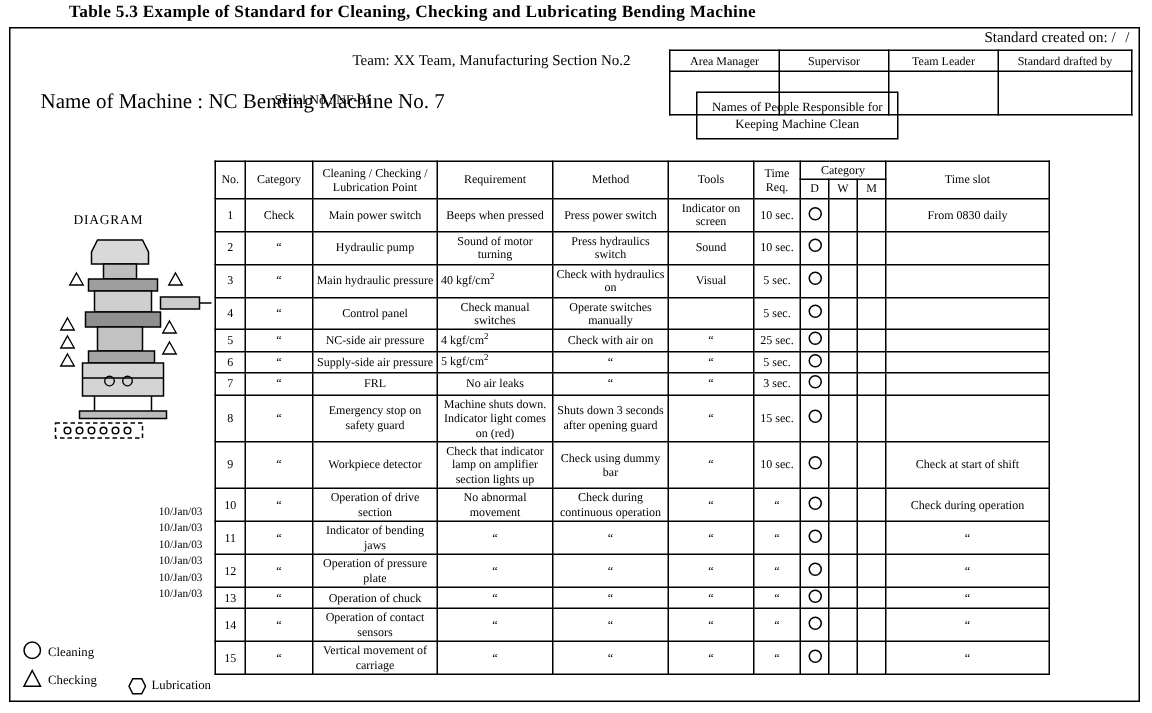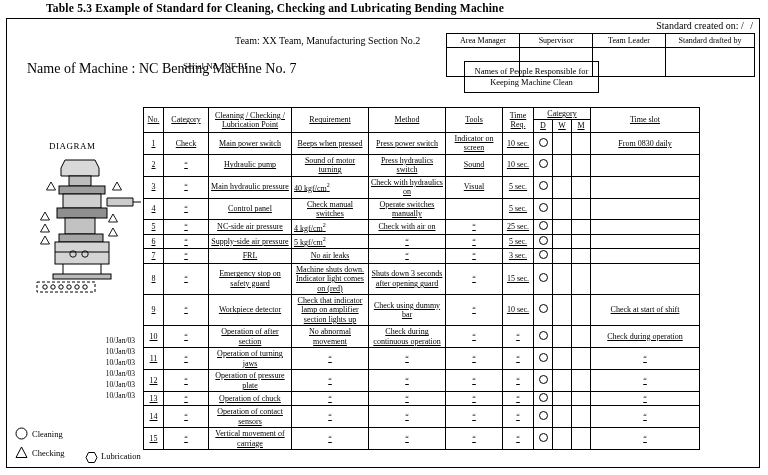--- a/index.html
+++ b/index.html
@@ -96,21 +96,20 @@
     font-size:7.5px;line-height:11.1px;text-align:right;
     width:62px;
   }
 
   
   table.main{
     position:absolute;left:136px;top:88px;
     border-collapse:collapse;
     font-size:8px;
     table-layout:fixed;
-    text-decoration:underline;
   }
   table.main th, table.main td{
     border:1px solid #000;
     padding:1px 2px;
     vertical-align:middle;
     text-align:center;
     line-height:1.18;
   }
   table.main th{font-weight:normal;font-size:8px;}
   .c-no{width:15px;}
@@ -378,34 +377,34 @@
             <td>“</td>
             <td>10 sec.</td>
             <td><span class="circle-mark"></span></td>
             <td></td>
             <td></td>
             <td>Check at start of shift</td>
           </tr>
           <tr>
             <td>10</td>
             <td>“</td>
-            <td>Operation of after section</td>
+            <td>Operation of drive section</td>
             <td class="left">No abnormal movement</td>
             <td>Check during continuous operation</td>
             <td>“</td>
             <td>“</td>
             <td><span class="circle-mark"></span></td>
             <td></td>
             <td></td>
             <td>Check during operation</td>
           </tr>
           <tr>
             <td>11</td>
             <td>“</td>
-            <td>Operation of turning jaws</td>
+            <td>Indicator of bending jaws</td>
             <td class="left">“</td>
             <td>“</td>
             <td>“</td>
             <td>“</td>
             <td><span class="circle-mark"></span></td>
             <td></td>
             <td></td>
             <td>“</td>
           </tr>
           <tr>

